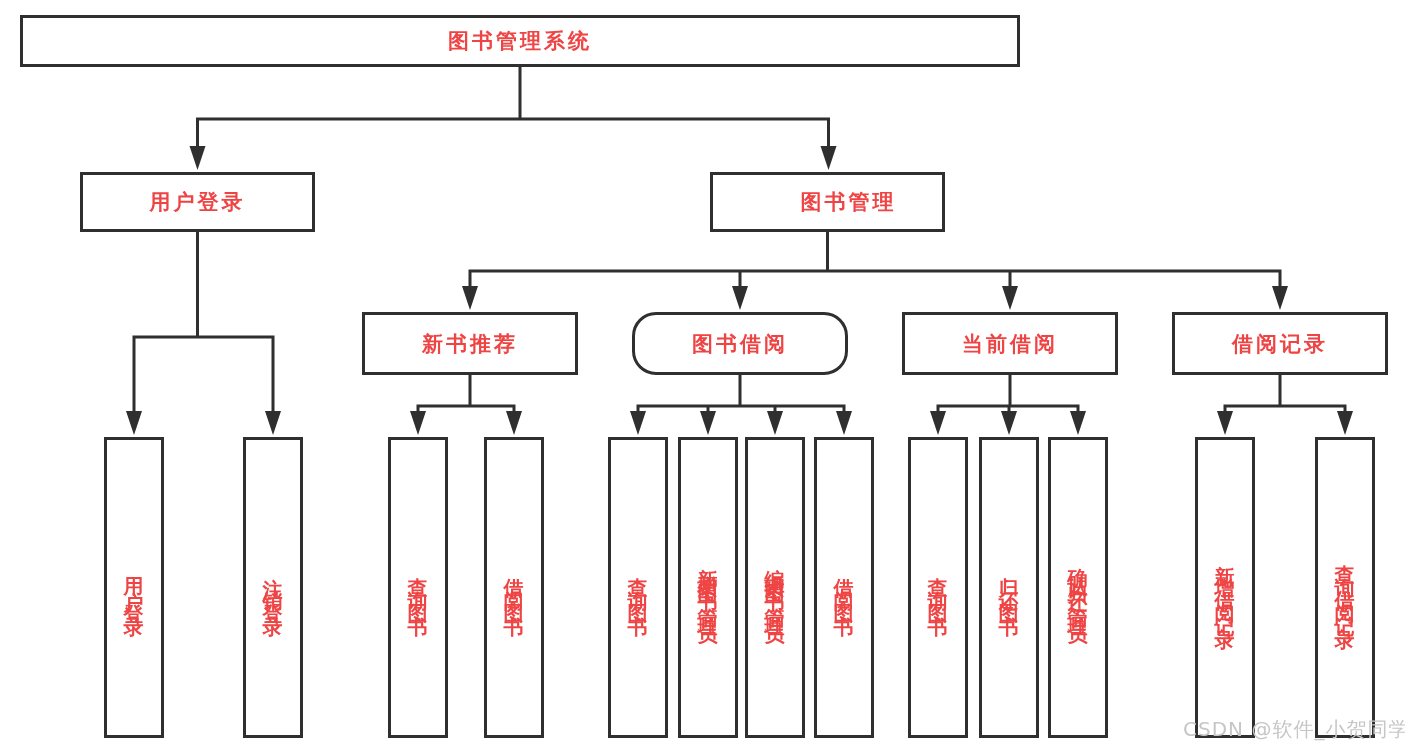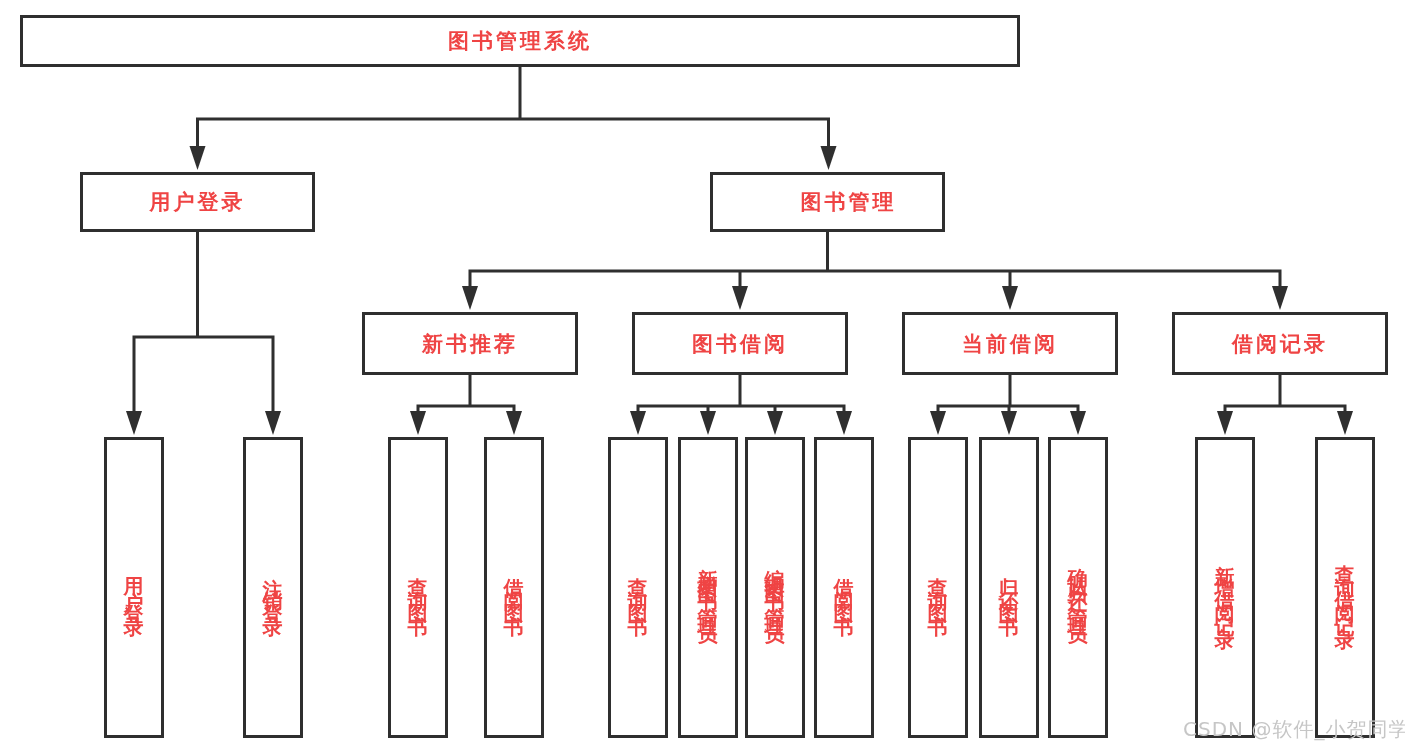--- a/index.html
+++ b/index.html
@@ -82,21 +82,21 @@
   <div class="box" style="left:80px;top:172px;width:235px;height:60px;">
     <span class="hlbl">用户登录</span>
   </div>
   <div class="box" style="left:710px;top:172px;width:235px;height:60px;padding-left:42px;">
     <span class="hlbl">图书管理</span>
   </div>
 
   <div class="box" style="left:362px;top:312px;width:216px;height:63px;">
     <span class="hlbl">新书推荐</span>
   </div>
-  <div class="box" style="left:632px;top:312px;width:216px;height:63px;">
+  <div class="box" style="left:632px;top:312px;width:216px;height:63px;border-radius:24px;">
     <span class="hlbl">图书借阅</span>
   </div>
   <div class="box" style="left:1172px;top:312px;width:216px;height:63px;">
     <span class="hlbl">借阅记录</span>
   </div>
   <div class="box" style="left:902px;top:312px;width:216px;height:63px;">
     <span class="hlbl">当前借阅</span>
   </div>
 
   <div class="box" style="left:104px;top:437px;width:60px;height:301px;">

